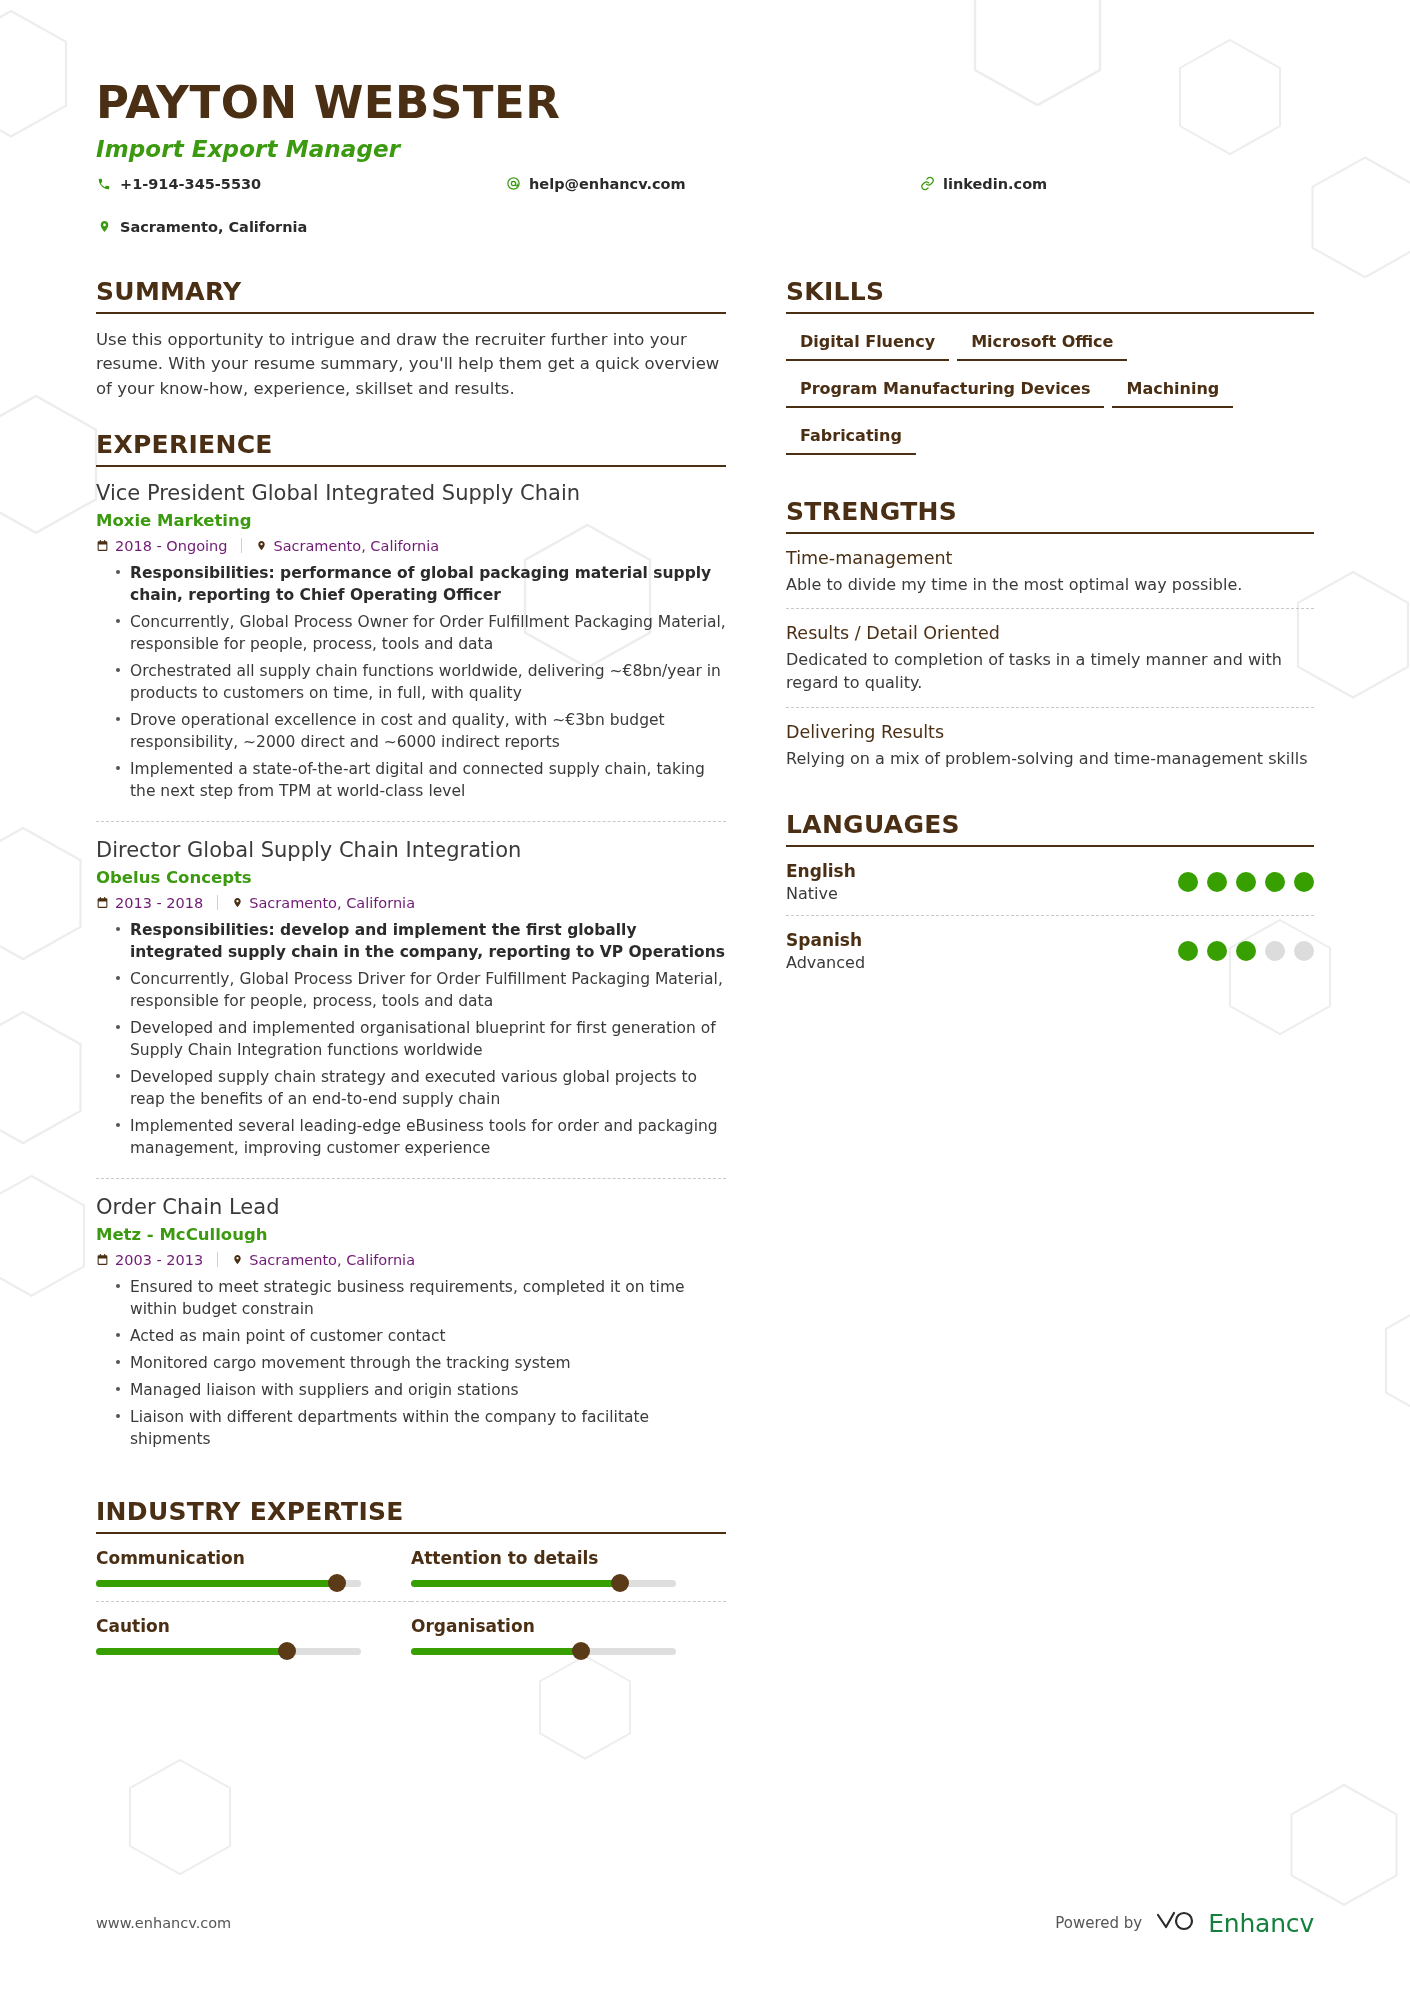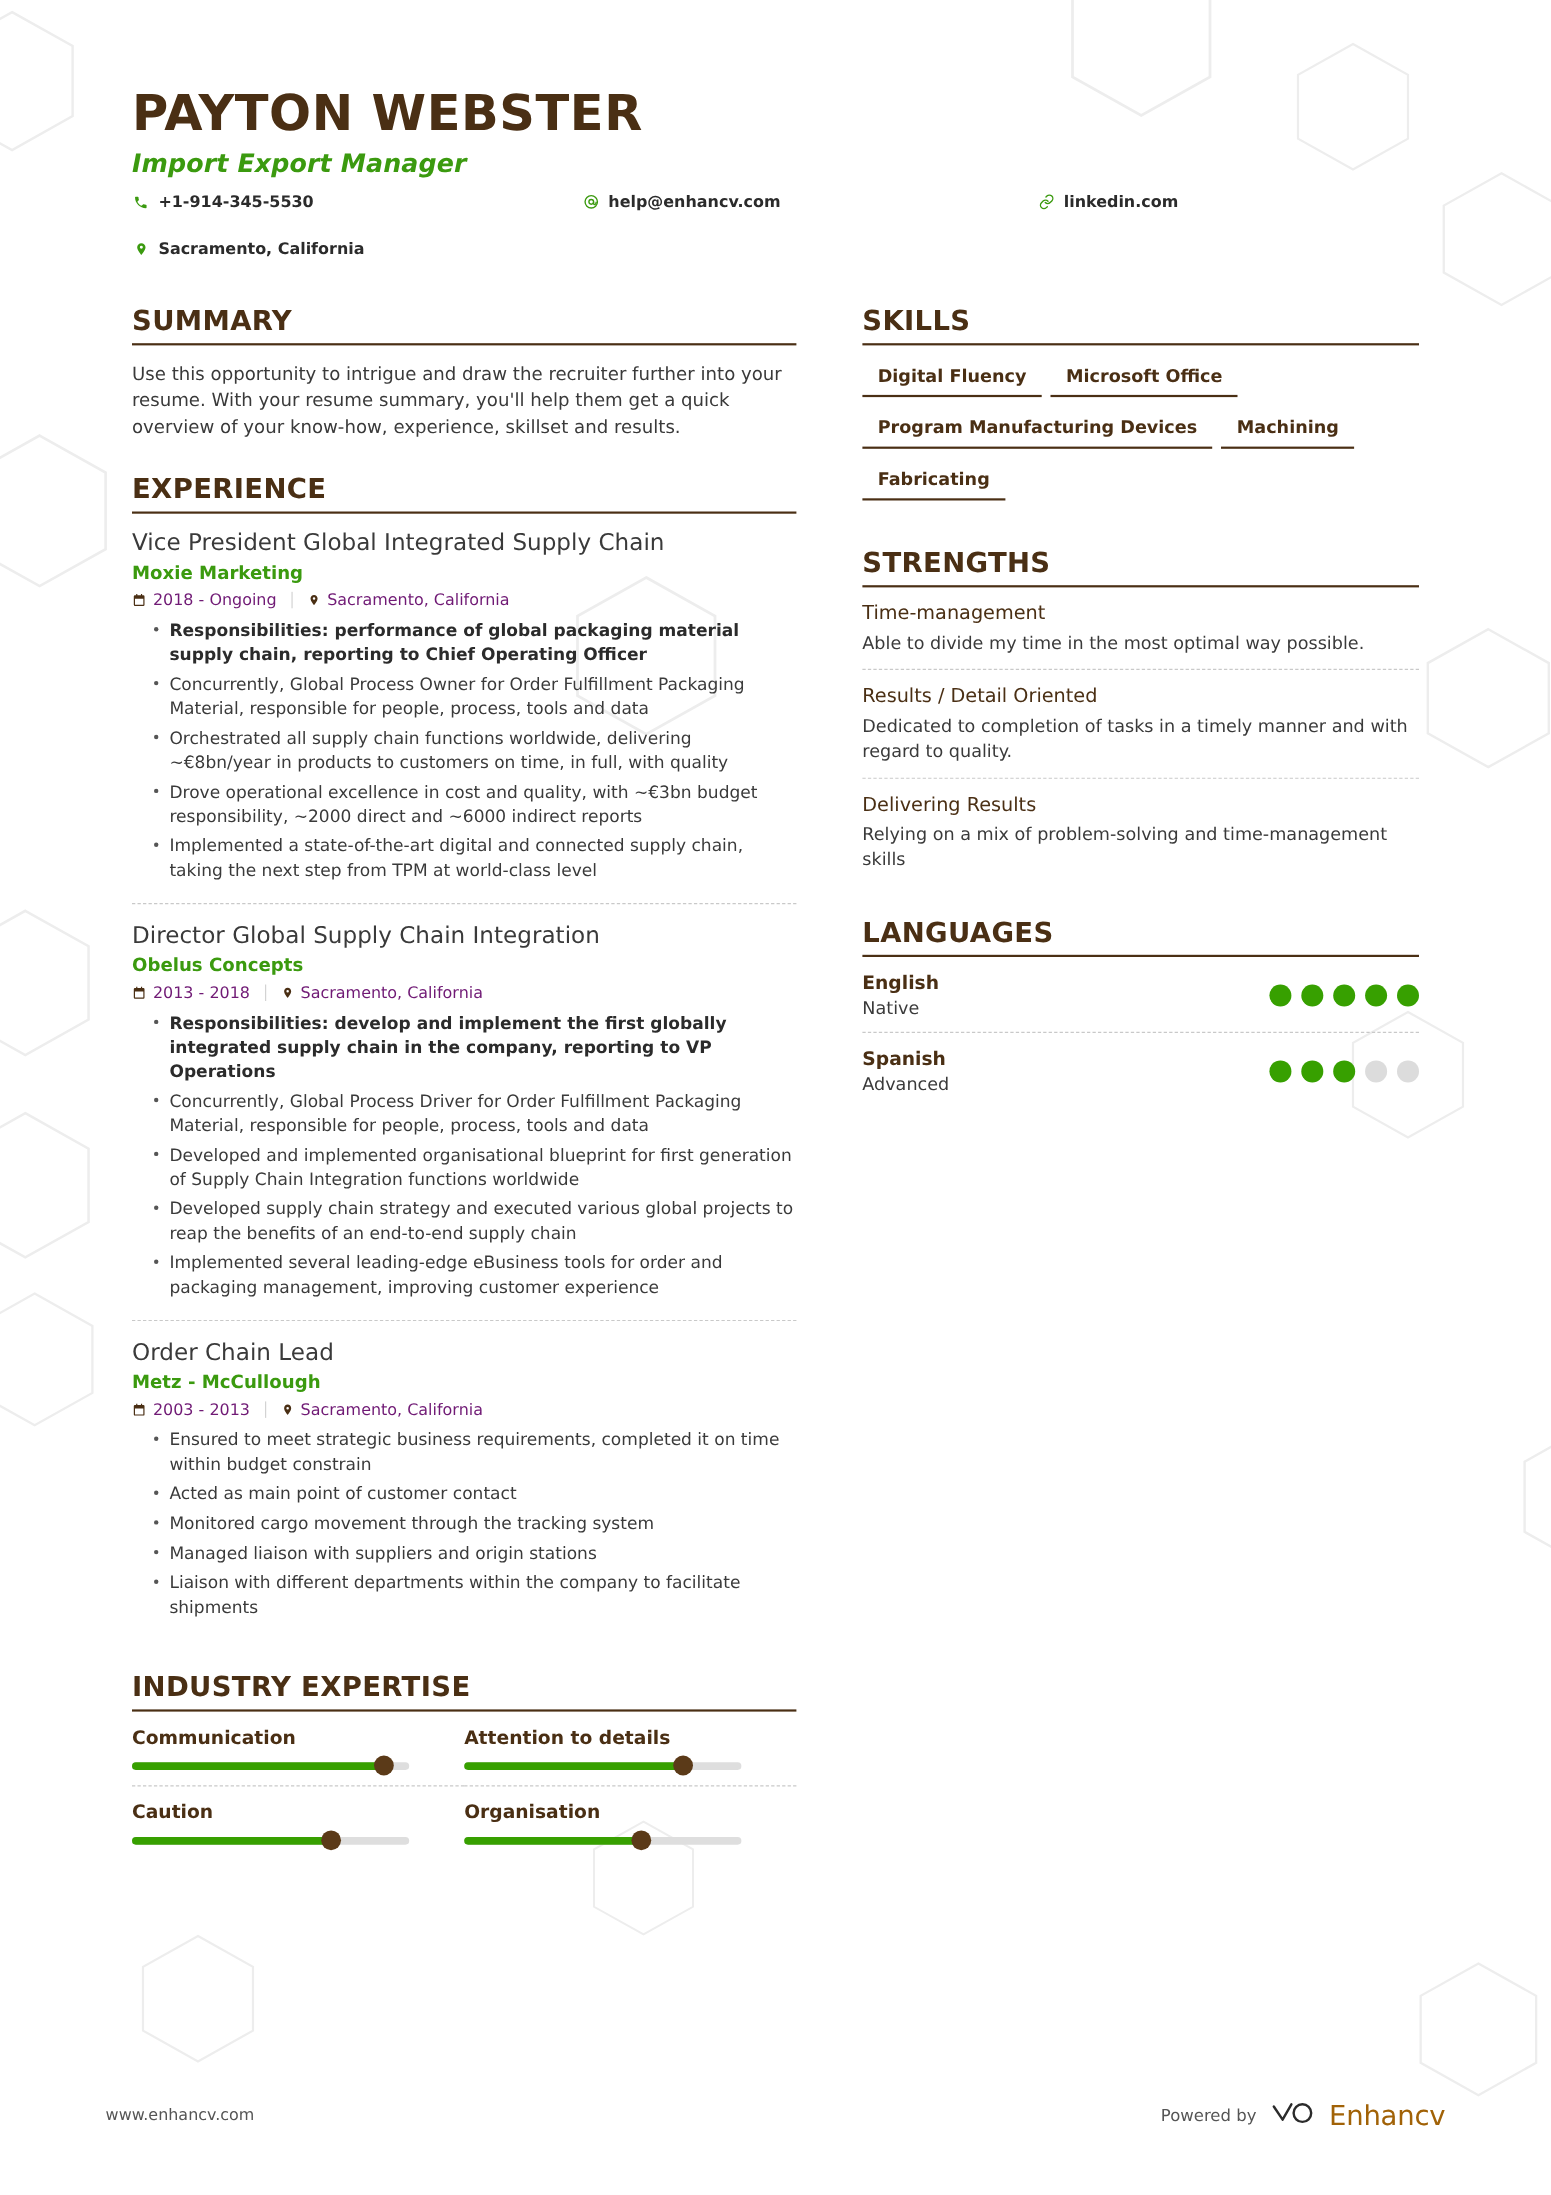--- a/index.html
+++ b/index.html
@@ -20,21 +20,21 @@
     inset: 0;
     z-index: 0;
     pointer-events: none;
   }
 
   .page {
     position: relative;
     z-index: 1;
     width: 1410px;
     height: 1995px;
-    padding: 0 120px;
+    padding: 0 96px;
   }
 
   
   .header { padding-top: 78px; }
   .name {
     font-family: "DejaVu Sans", sans-serif;
     font-size: 45px;
     font-weight: bold;
     letter-spacing: 0.5px;
     color: #4a2f14;
@@ -254,21 +254,21 @@
     bottom: 56px;
     display: flex;
     align-items: center;
     justify-content: space-between;
   }
   .footer-url { font-size: 14.5px; color: #555555; }
   .footer-right { display: flex; align-items: center; gap: 12px; }
   .powered { font-size: 15px; color: #555555; }
   .brand {
     font-size: 25px;
-    color: #a16207;
+    color: #15803d;
     letter-spacing: -0.2px;
   }
 </style>
 </head>
 <body>
 
 <svg class="hex-bg" viewBox="0 0 1410 1995" aria-hidden="true">
   <defs>
     <g id="hexshape">
       <polygon points="50,0 100,28 100,86 50,114 0,86 0,28" fill="none" stroke="#ededed" stroke-width="2"></polygon>

